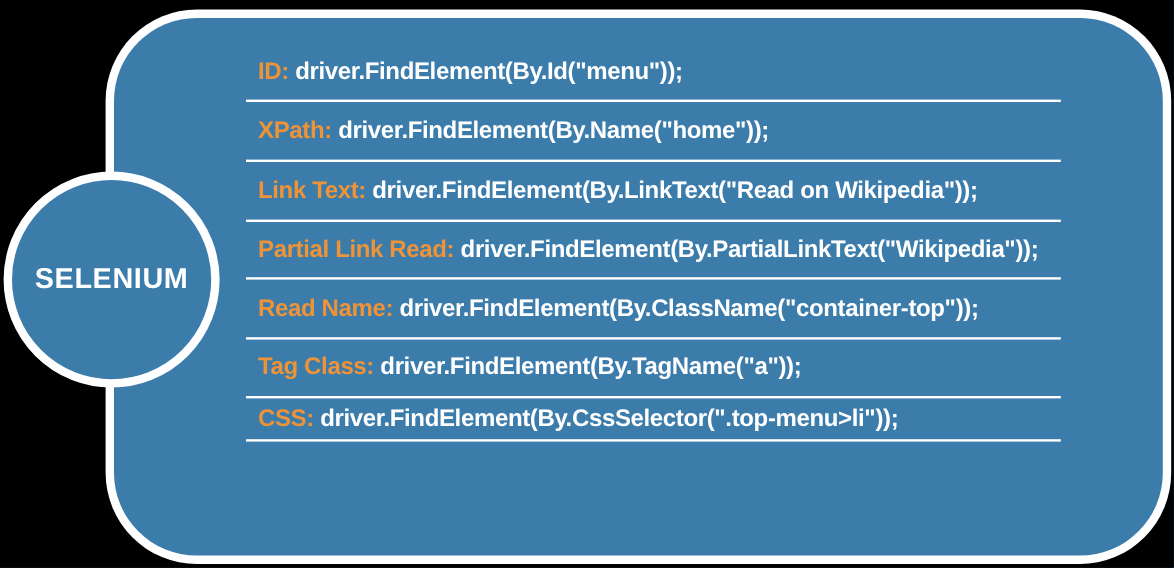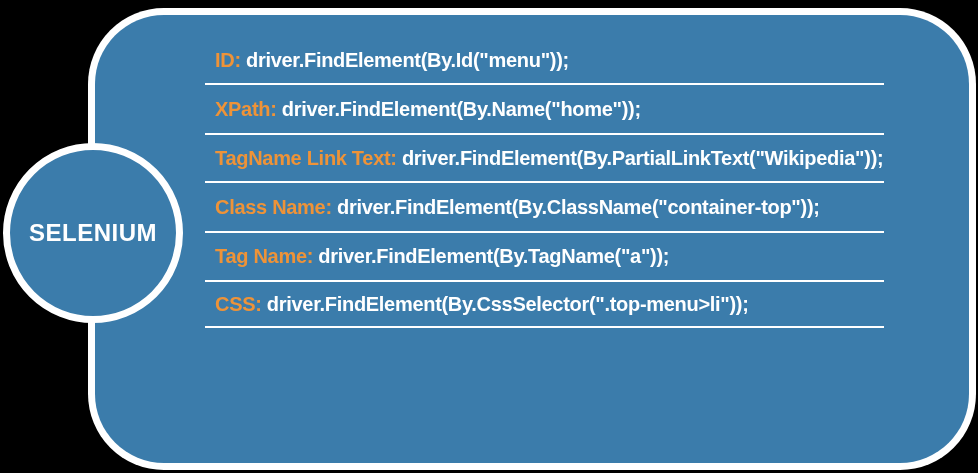--- a/index.html
+++ b/index.html
@@ -95,34 +95,37 @@
 
   <div class="rows">
   <div class="row" style="height: 48px;">
     <div class="row-text"><span class="label">ID:</span><span>&nbsp;</span><span class="code">driver.FindElement(By.Id("menu"));</span></div>
   </div>
 
   <div class="row" style="height: 50px;">
     <div class="row-text"><span class="label">XPath:</span><span>&nbsp;</span><span class="code">driver.FindElement(By.Name("home"));</span></div>
   </div>
 
+  <div class="row" style="height: 50px;">
+    <div class="row-text"><span class="label">Link Text:</span><span>&nbsp;</span><span class="code">driver.FindElement(By.LinkText("Read on Wikipedia"));</span></div>
+  </div>
 
   <div class="row" style="height: 48px;">
-    <div class="row-text"><span class="label">TagName Link Text:</span><span>&nbsp;</span><span class="code">driver.FindElement(By.PartialLinkText("Wikipedia"));</span></div>
+    <div class="row-text"><span class="label">Partial Link Read:</span><span>&nbsp;</span><span class="code">driver.FindElement(By.PartialLinkText("Wikipedia"));</span></div>
   </div>
 
   <div class="row" style="height: 50px;">
-    <div class="row-text"><span class="label">Class Name:</span><span>&nbsp;</span><span class="code">driver.FindElement(By.ClassName("container-top"));</span></div>
+    <div class="row-text"><span class="label">Read Name:</span><span>&nbsp;</span><span class="code">driver.FindElement(By.ClassName("container-top"));</span></div>
   </div>
 
   <div class="row" style="height: 49px;">
-    <div class="row-text"><span class="label">Tag Name:</span><span>&nbsp;</span><span class="code">driver.FindElement(By.TagName("a"));</span></div>
+    <div class="row-text"><span class="label">Tag Class:</span><span>&nbsp;</span><span class="code">driver.FindElement(By.TagName("a"));</span></div>
   </div>
 
-  <div class="row" style="height: 46px; text-align: center;">
+  <div class="row" style="height: 36px; text-align: center;">
     <div class="row-text"><span class="label">CSS:</span><span>&nbsp;</span><span class="code">driver.FindElement(By.CssSelector(".top-menu&gt;li"));</span></div>
   </div>
 
 </div>
 
   <div class="badge-circle">
     <div class="badge-line">SELENIUM</div>
   </div>
 
 </div>

